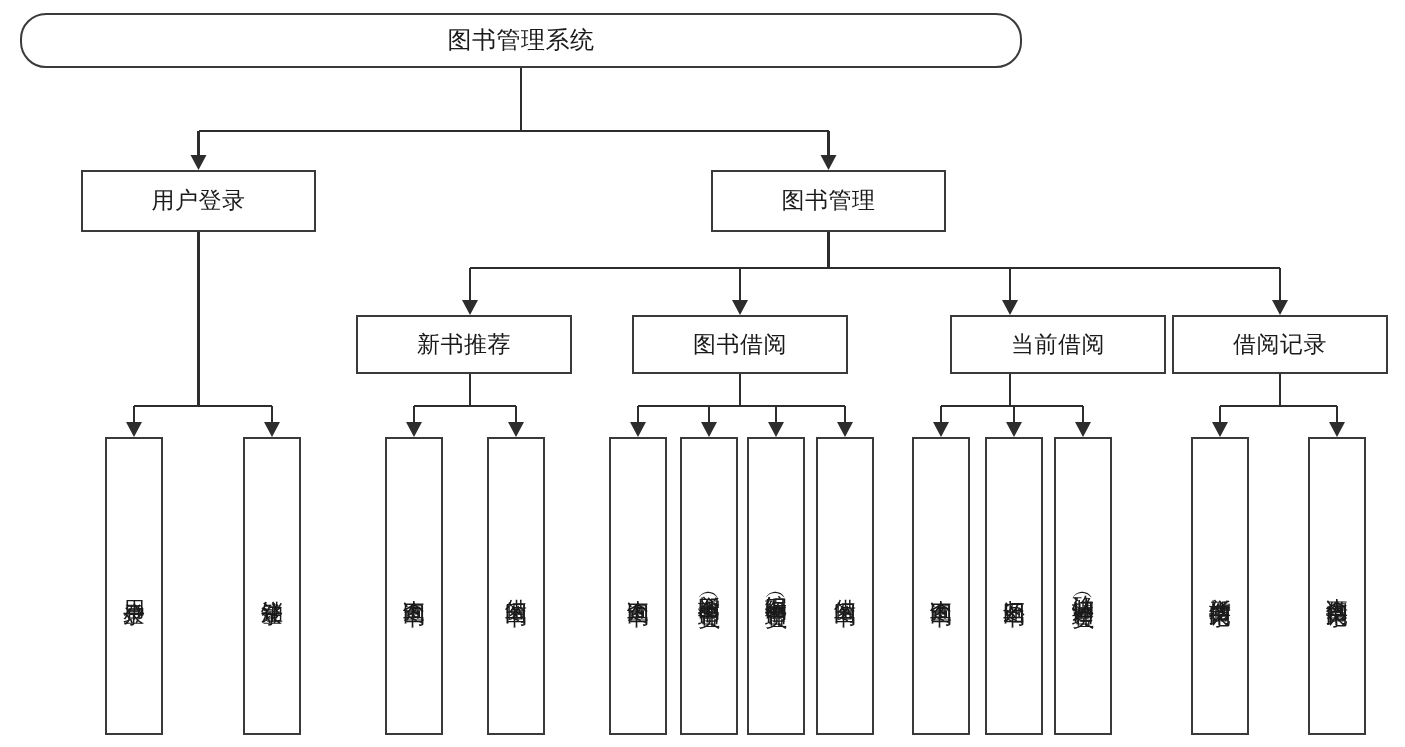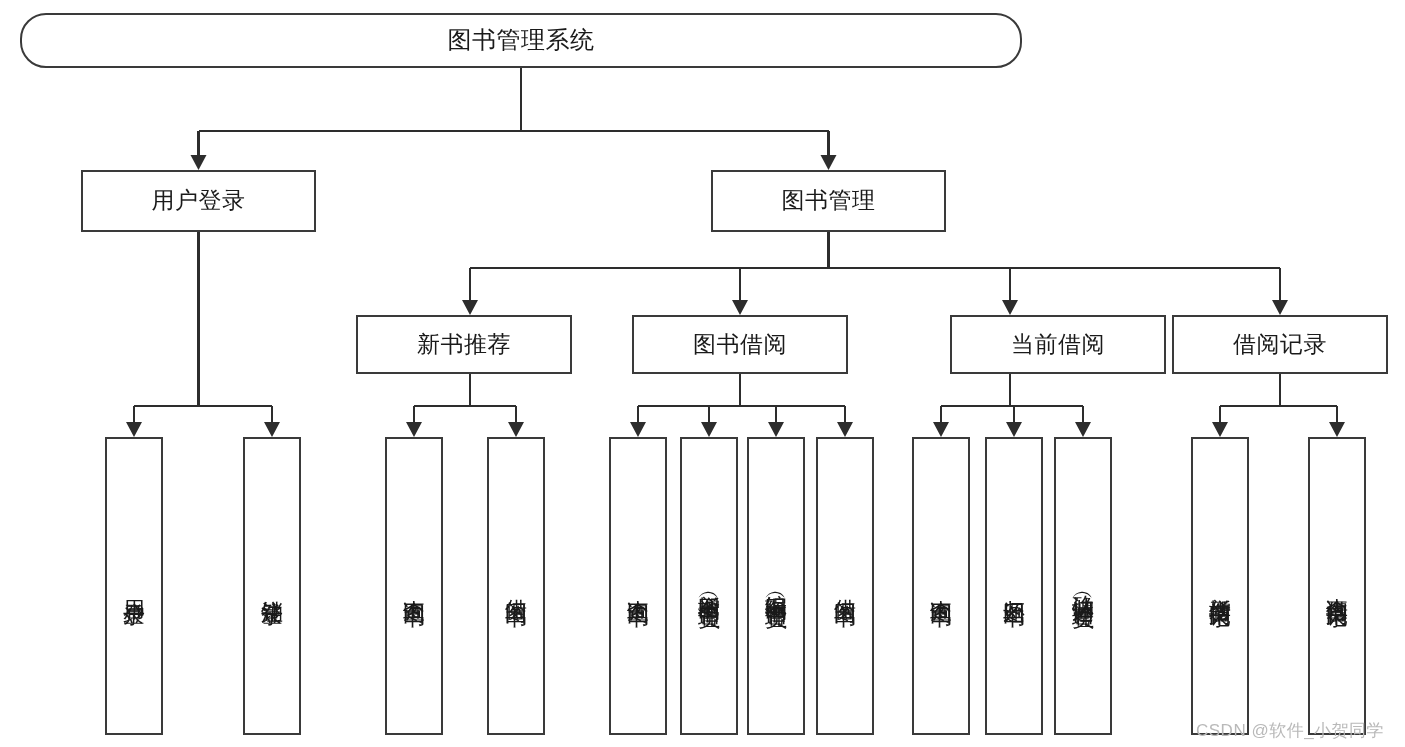--- a/index.html
+++ b/index.html
@@ -176,14 +176,13 @@
       <div class="node vert" style="left: 1054px; top: 437px; width: 58px; height: 298px;">
         <span class="label">确认归还（管理员）</span>
       </div>
       <div class="node vert" style="left: 1191px; top: 437px; width: 58px; height: 298px;">
         <span class="label">新增借阅记录</span>
       </div>
       <div class="node vert" style="left: 1308px; top: 437px; width: 58px; height: 298px;">
         <span class="label">查询借阅记录</span>
       </div>
     </div>
-  <div class="watermark" style="left: 1196px; top: 719px;">CSDN @软件_小贺同学</div>
 </div>
 
 </body></html>

